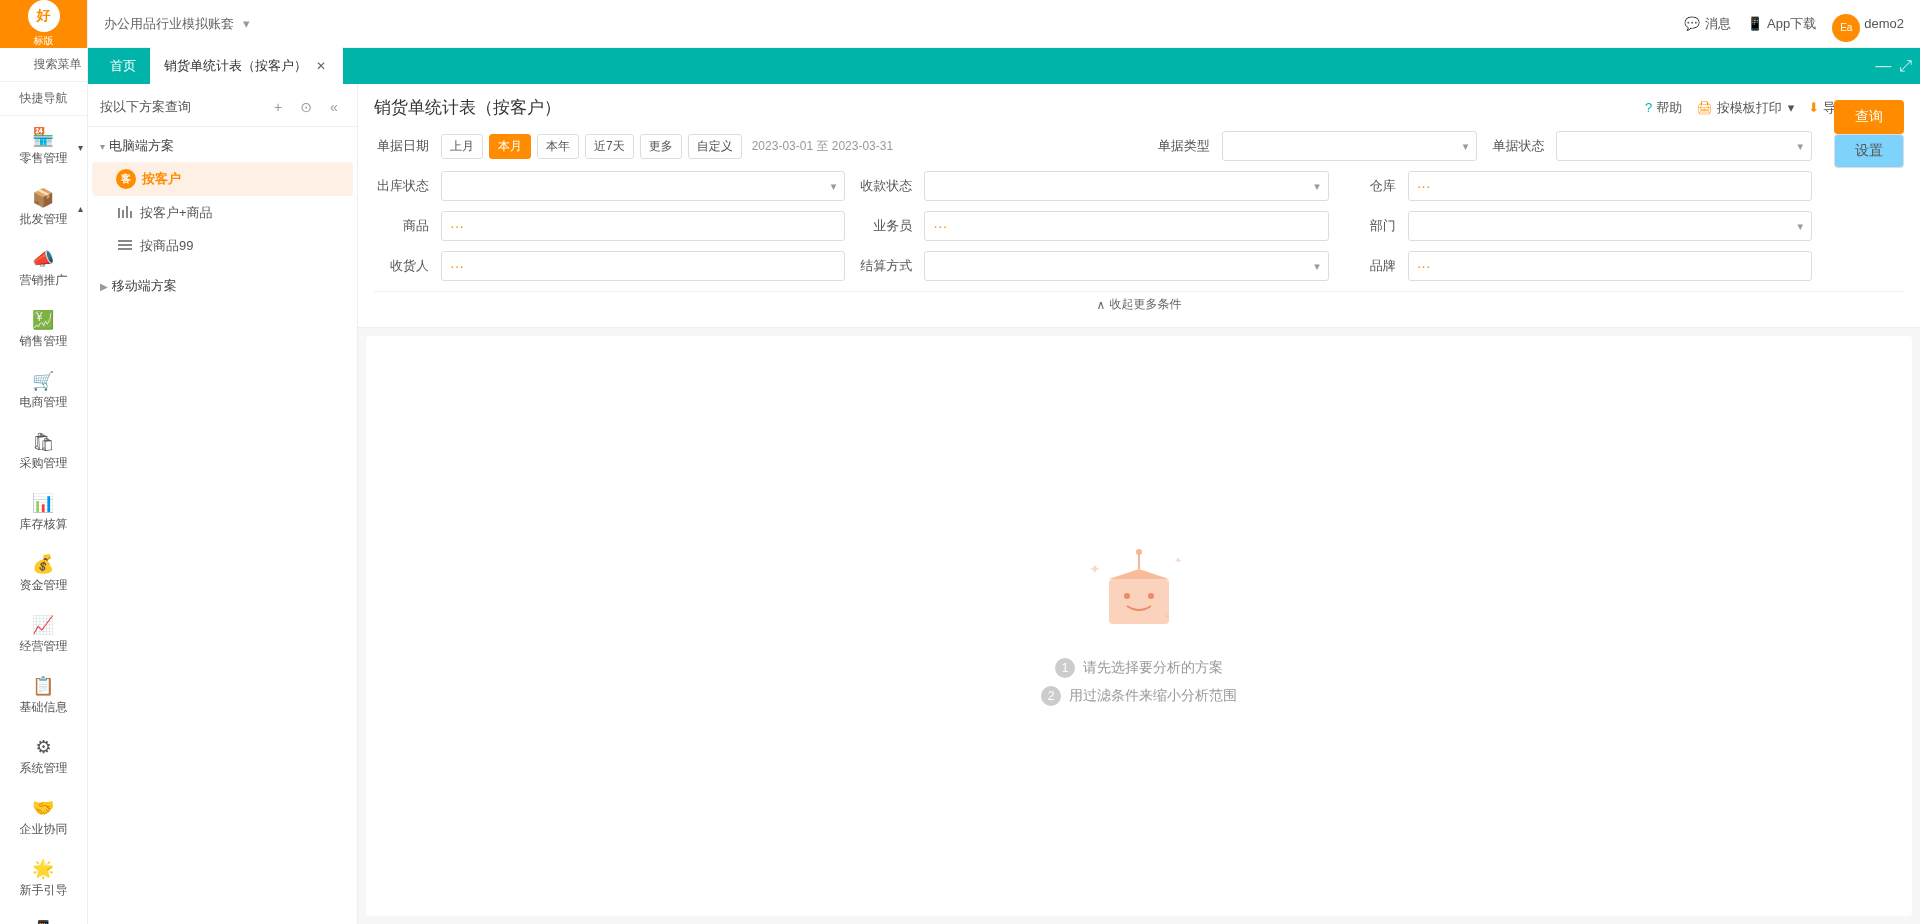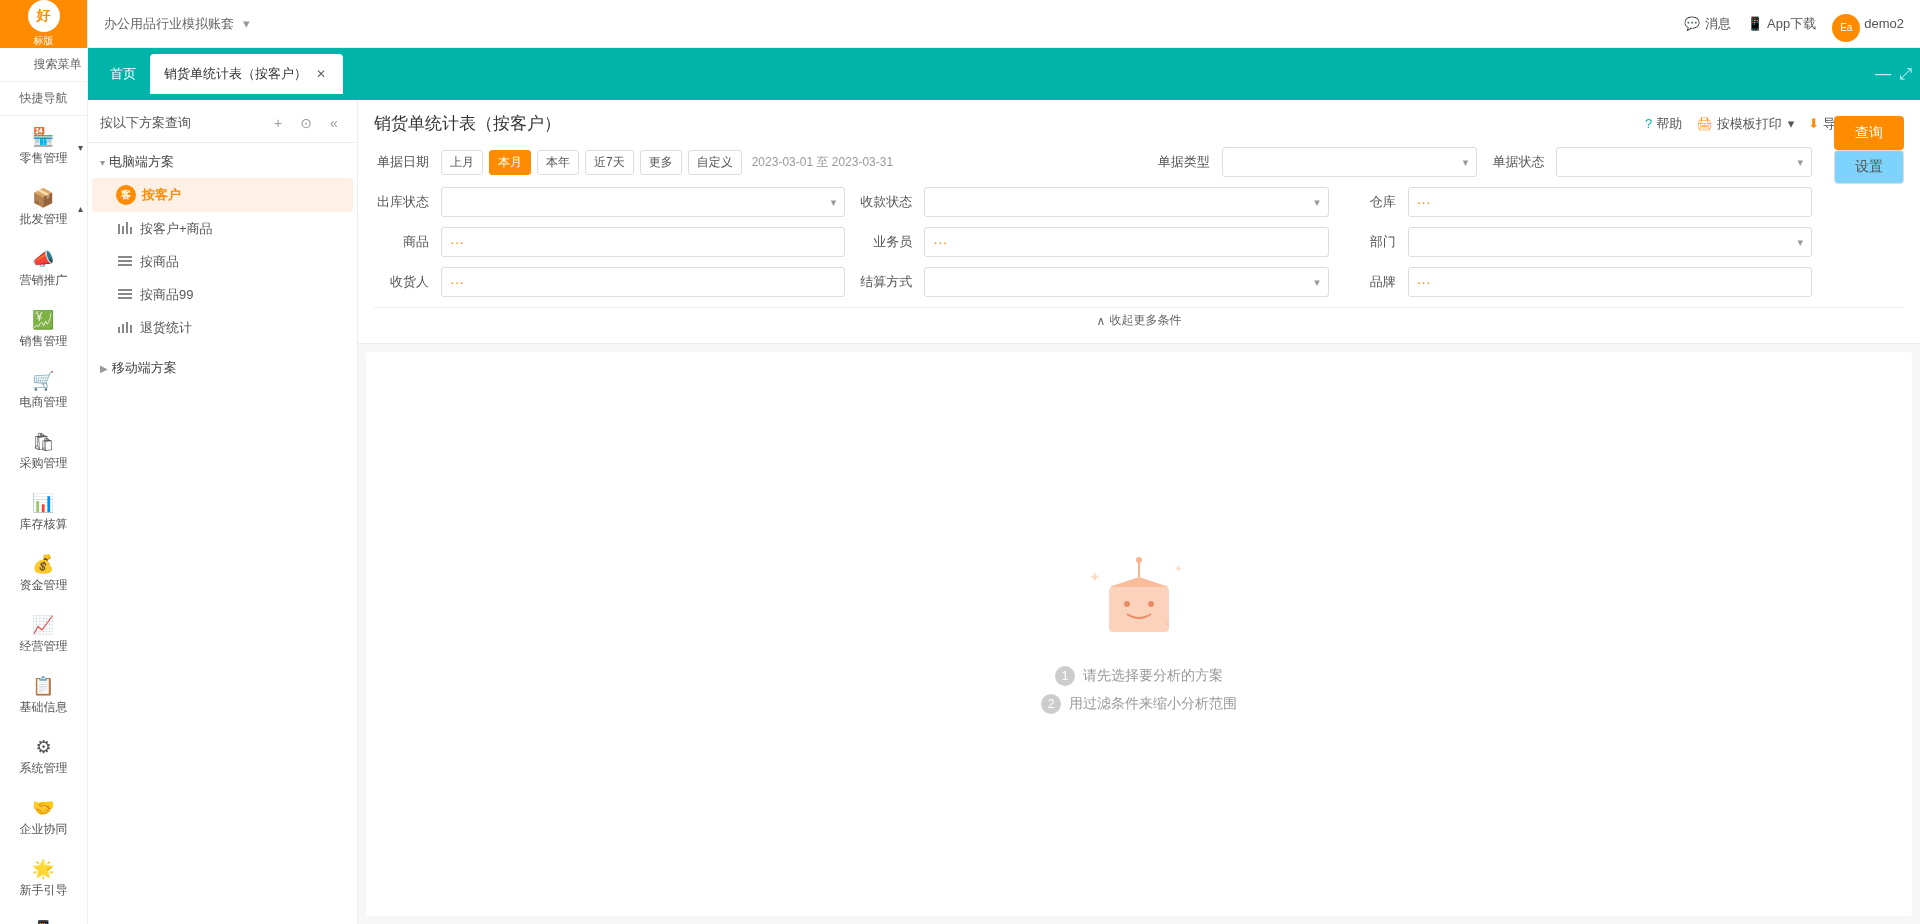--- a/index.html
+++ b/index.html
@@ -26,21 +26,21 @@
     
     .top-header { height: 48px; background: #fff; border-bottom: 1px solid #eee; display: flex; align-items: center; justify-content: space-between; padding: 0 16px; flex-shrink: 0; }
     .top-header-left { display: flex; align-items: center; gap: 9px; }
     .top-header-title { font-size: 13px; color: #666; }
     .top-header-dropdown { color: #999; cursor: pointer; }
     .top-header-right { display: flex; align-items: center; gap: 16px; }
     .header-btn { display: flex; align-items: center; gap: 4px; color: #555; font-size: 13px; cursor: pointer; }
     .user-avatar { width: 28px; height: 28px; border-radius: 50%; background: #ff8c00; display: flex; align-items: center; justify-content: center; color: #fff; font-size: 10px; cursor: pointer; margin-top: 8px; }
 
     
-    .tab-bar { height: 52px; background: #00b4aa; display: flex; align-items: center; padding: 0 8px; flex-shrink: 0; }
+    .tab-bar { height: 36px; background: #00b4aa; display: flex; align-items: center; padding: 0 8px; flex-shrink: 0; }
     .tab { display: flex; align-items: center; gap: 6px; padding: 0 14px; height: 40px; cursor: pointer; color: rgba(255,255,255,0.8); font-size: 13px; }
     .tab.home { color: #fff; }
     .tab.active { background: #fff; color: #333; border-radius: 4px 4px 0 0; }
     .tab-close { width: 16px; height: 16px; display: flex; align-items: center; justify-content: center; border-radius: 50%; font-size: 12px; color: #666; }
     .tab-bar-actions { margin-left: auto; display: flex; align-items: center; gap: 8px; }
     .tab-bar-action { color: rgba(255,255,255,0.8); cursor: pointer; font-size: 16px; }
 
     
     .content-wrapper { flex: 1; display: flex; overflow: hidden; }
 
@@ -244,42 +244,21 @@
           <span>按客户+商品</span>
         </div>
         <div class="scheme-item">
           <div class="scheme-icon-sm">
             <svg width="16" height="16" viewBox="0 0 16 16">
                 <rect x="1" y="2" width="14" height="2" fill="#888"></rect>
                 <rect x="1" y="6" width="14" height="2" fill="#888"></rect>
                 <rect x="1" y="10" width="14" height="2" fill="#888"></rect>
               </svg>
           </div>
-          <span>按商品</span>
-        </div>
-        <div class="scheme-item">
-          <div class="scheme-icon-sm">
-            <svg width="16" height="16" viewBox="0 0 16 16">
-                <rect x="1" y="2" width="14" height="2" fill="#888"></rect>
-                <rect x="1" y="6" width="14" height="2" fill="#888"></rect>
-                <rect x="1" y="10" width="14" height="2" fill="#888"></rect>
-              </svg>
-          </div>
           <span>按商品99</span>
-        </div>
-        <div class="scheme-item">
-          <div class="scheme-icon-sm">
-            <svg width="16" height="16" viewBox="0 0 16 16">
-                <rect x="1" y="7" width="2" height="6" fill="#888"></rect>
-                <rect x="5" y="4" width="2" height="9" fill="#888"></rect>
-                <rect x="9" y="2" width="2" height="11" fill="#888"></rect>
-                <rect x="13" y="5" width="2" height="8" fill="#888"></rect>
-              </svg>
-          </div>
-          <span>退货统计</span>
         </div>
       </div>
 
       <div class="scheme-group">
         <div class="scheme-group-header">
           <span class="scheme-group-arrow">▶</span>
           <span>移动端方案</span>
         </div>
       </div>
     </div>

